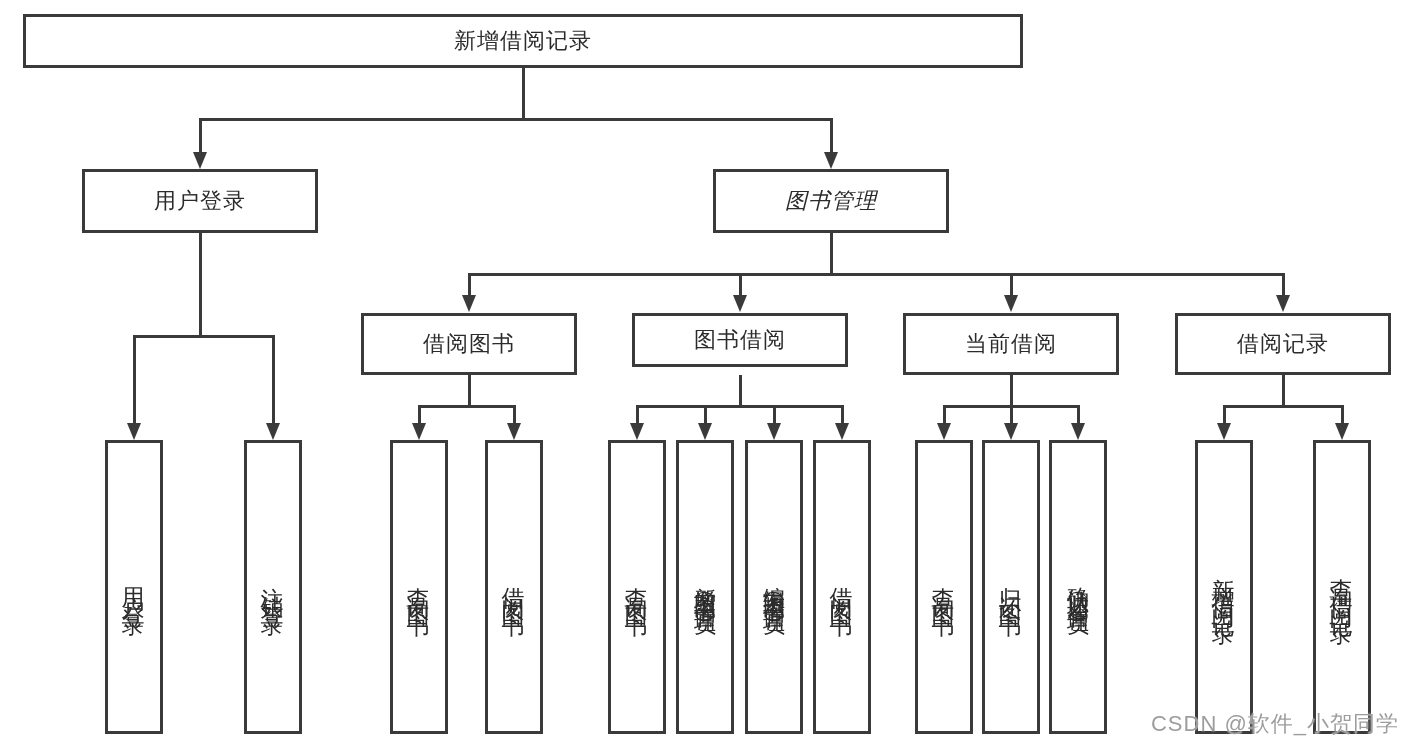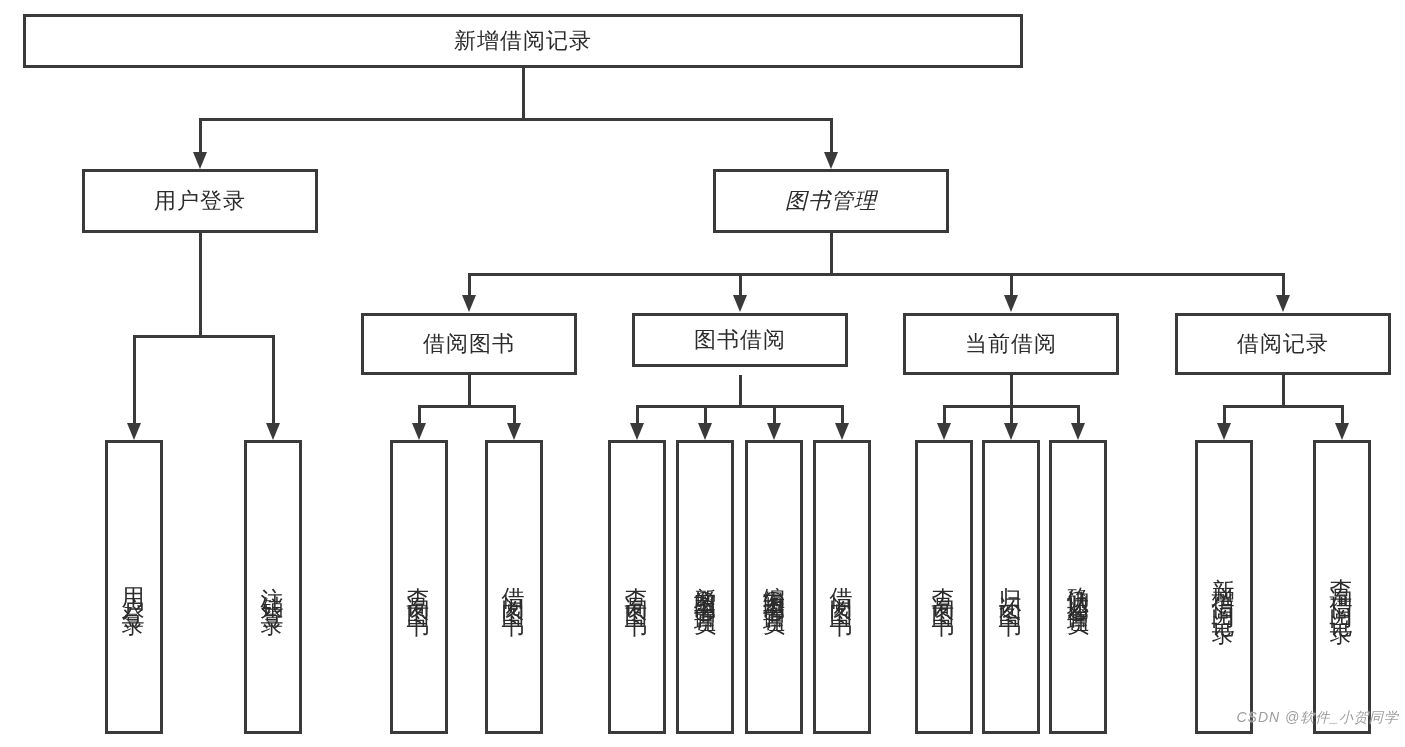--- a/index.html
+++ b/index.html
@@ -43,26 +43,25 @@
   .hline{position:absolute;height:3px;background:var(--line);}
   .vline{position:absolute;width:3px;background:var(--line);}
   .arr{
     position:absolute;width:0;height:0;
     border-left:7px solid transparent;
     border-right:7px solid transparent;
     border-top:17px solid var(--line);
   }
   .watermark{
     position:absolute;
-    right:6px;bottom:20px;
-    font-size:14px;
+    right:6px;bottom:8px;
+    font-size:22px;
     color:var(--wm);
     text-shadow:0 0 2px #ffffff;
     letter-spacing:1px;
-    font-style:italic;
   }
 </style>
 </head>
 <body>
 
 <div class="canvas">
 
   <div class="node" style="left:23px;top:14px;width:1000px;height:54px;">
     <span>新增借阅记录</span>
   </div>

